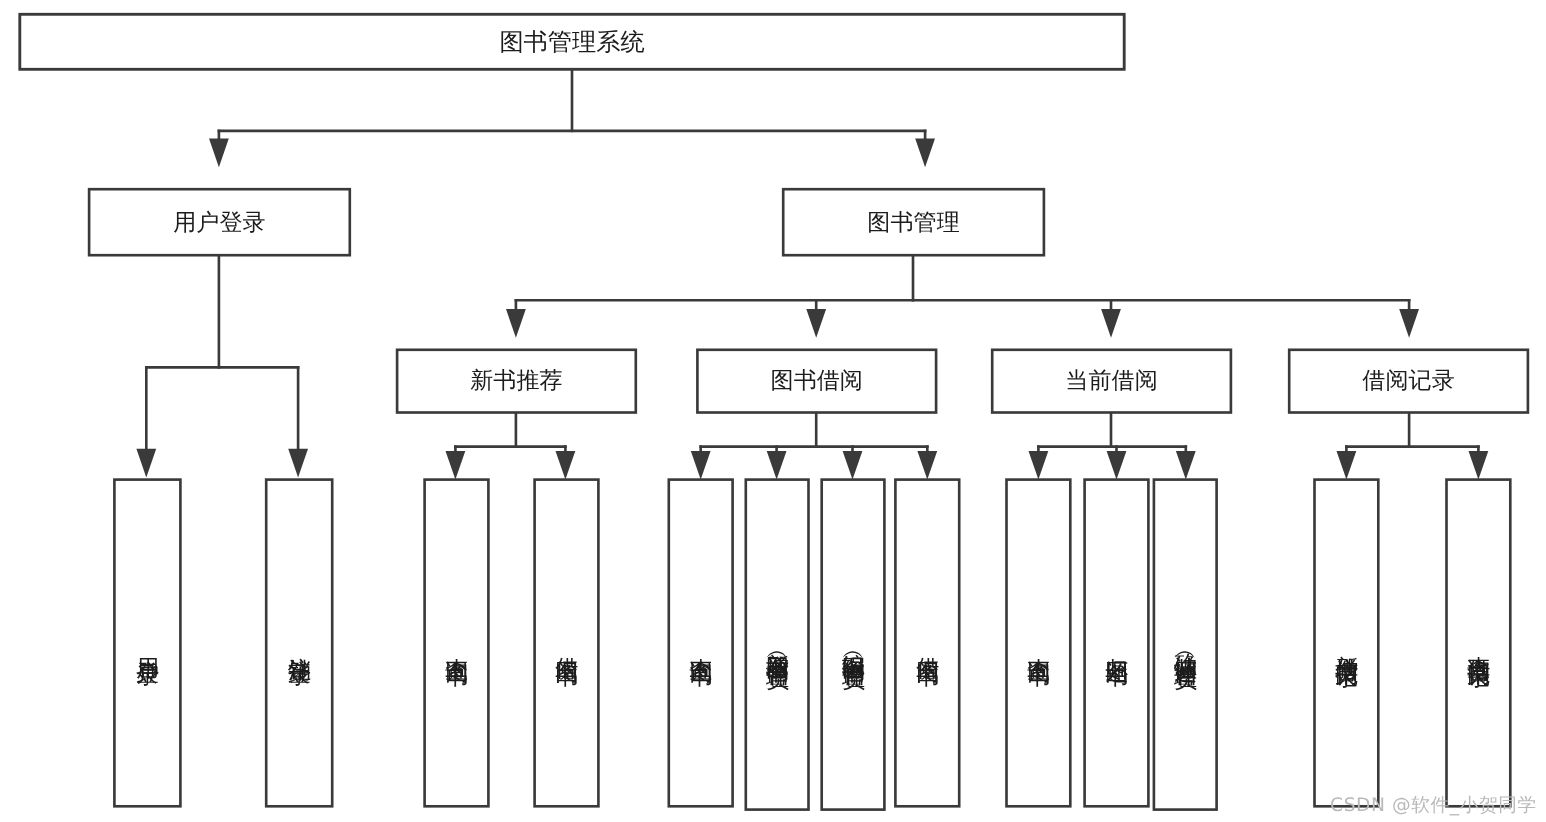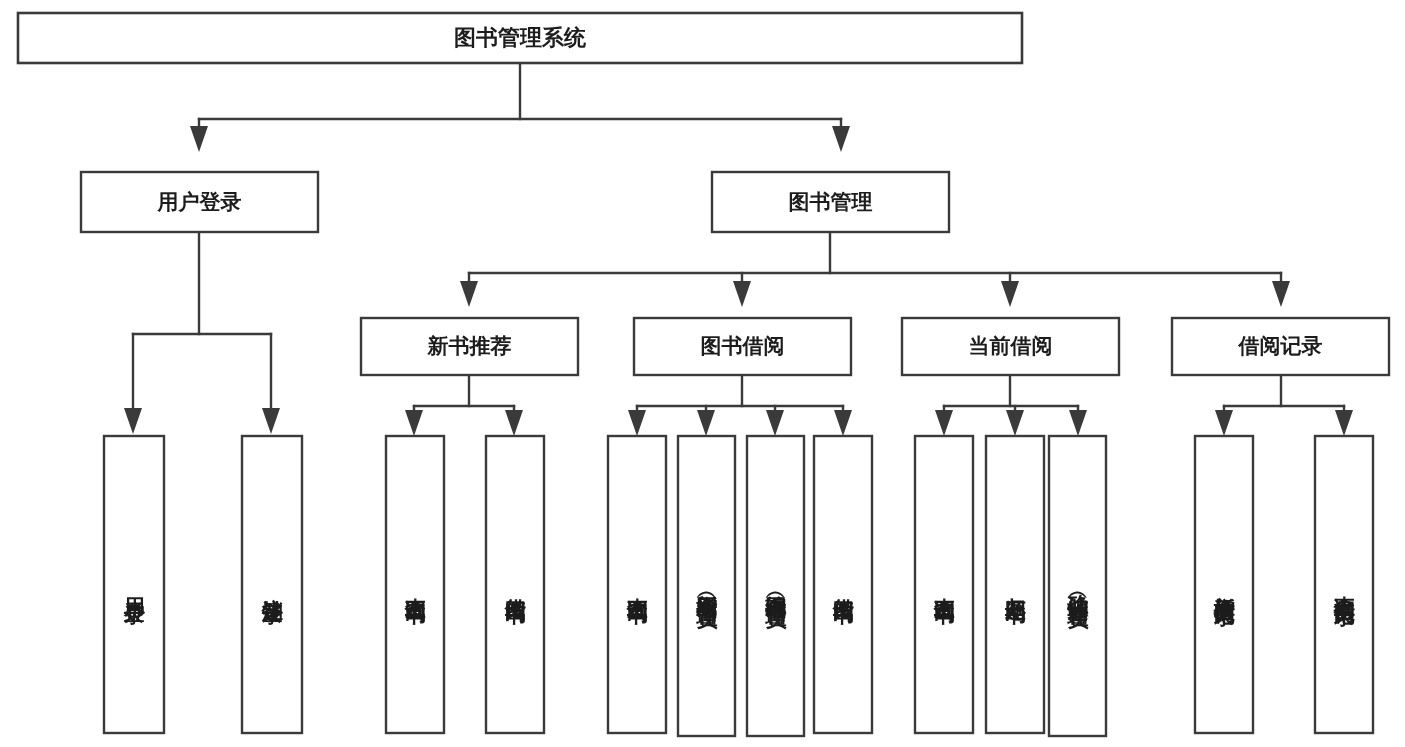--- a/index.html
+++ b/index.html
@@ -10,21 +10,20 @@
   }
   body {
     font-family: "DejaVu Sans", "Liberation Sans", sans-serif;
   }
   #diagram-root {
     position: relative;
     width: 1405px;
     height: 747px;
     background: #ffffff;
     overflow: hidden;
-    font-weight: bold;
   }
   svg#tree-svg {
     position: absolute;
     top: 0;
     left: 0;
     width: 1405px;
     height: 747px;
     display: block;
   }
   .node-box {
@@ -271,14 +270,15 @@
   </div>
 
   <div class="leaf-label-wrap" style="left:1195px; top:436px; width:58px; height:297px;">
     <span class="leaf-label">新增借阅记录</span>
   </div>
 
   <div class="leaf-label-wrap" style="left:1315px; top:436px; width:58px; height:297px;">
     <span class="leaf-label">查询借阅记录</span>
   </div>
 
+  <div class="watermark">CSDN @软件_小贺同学</div>
 
 </div>
 
 </body></html>

